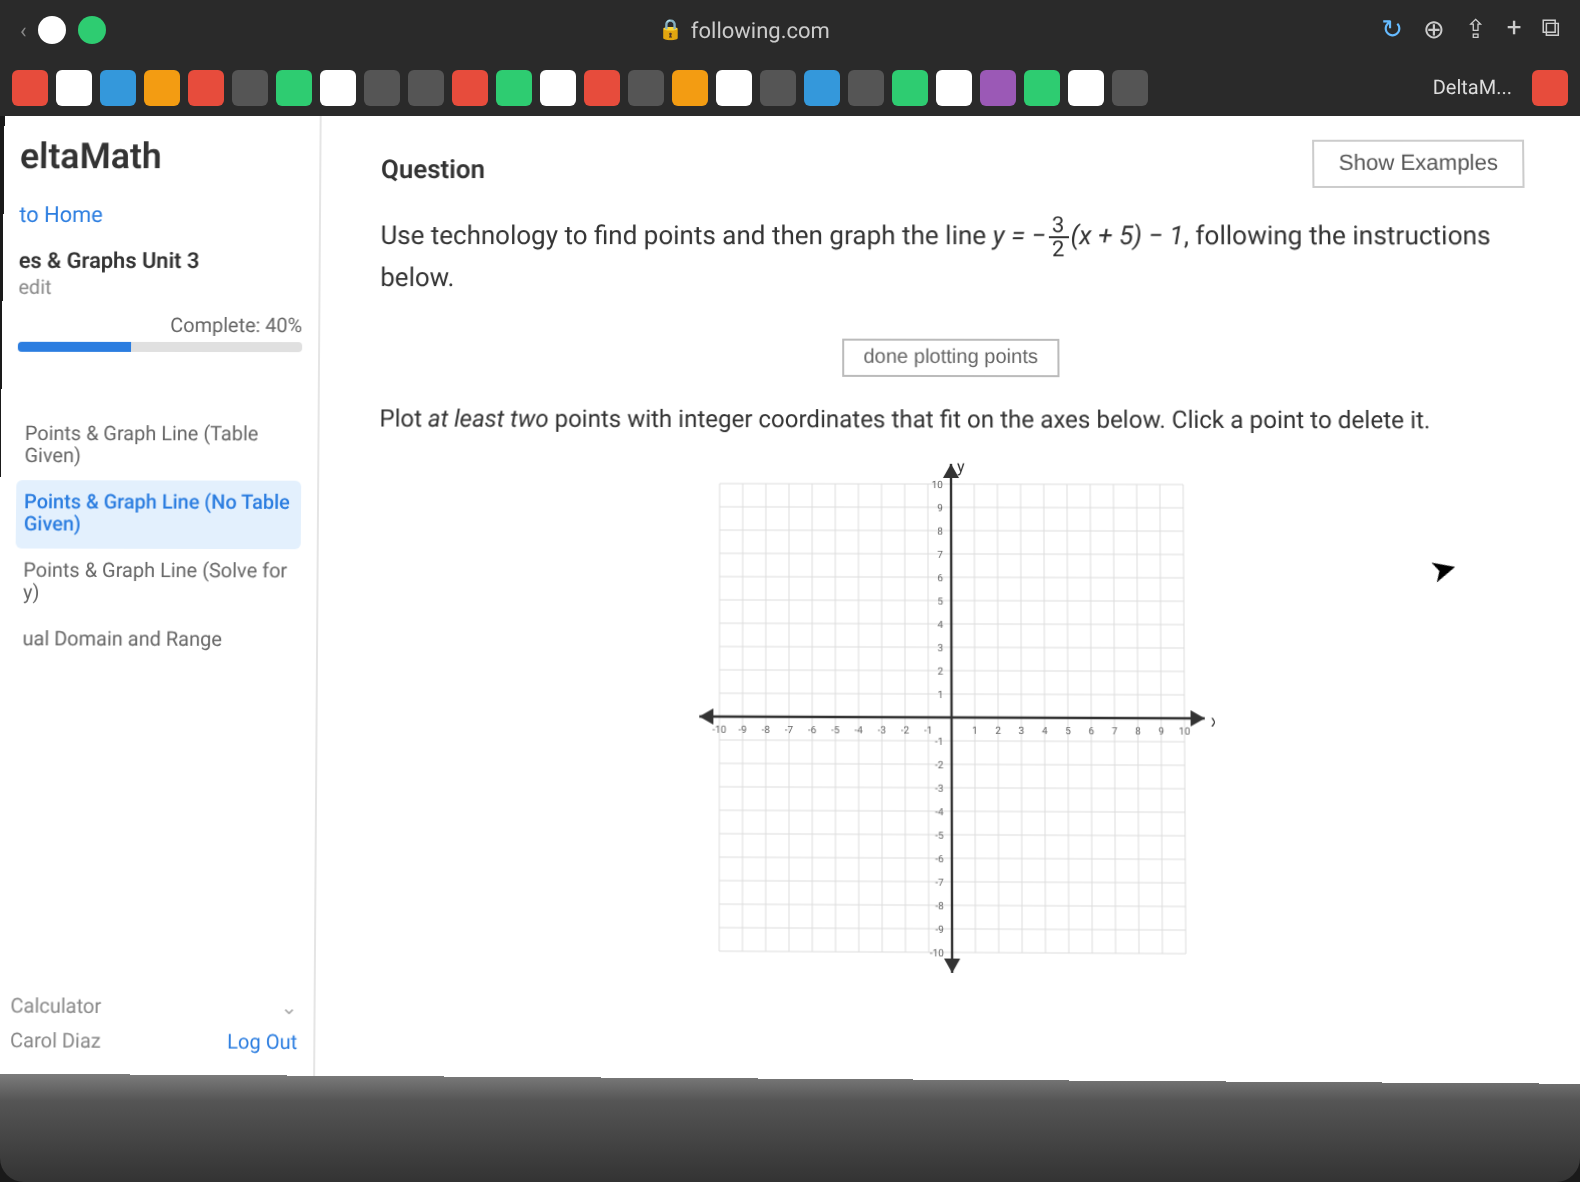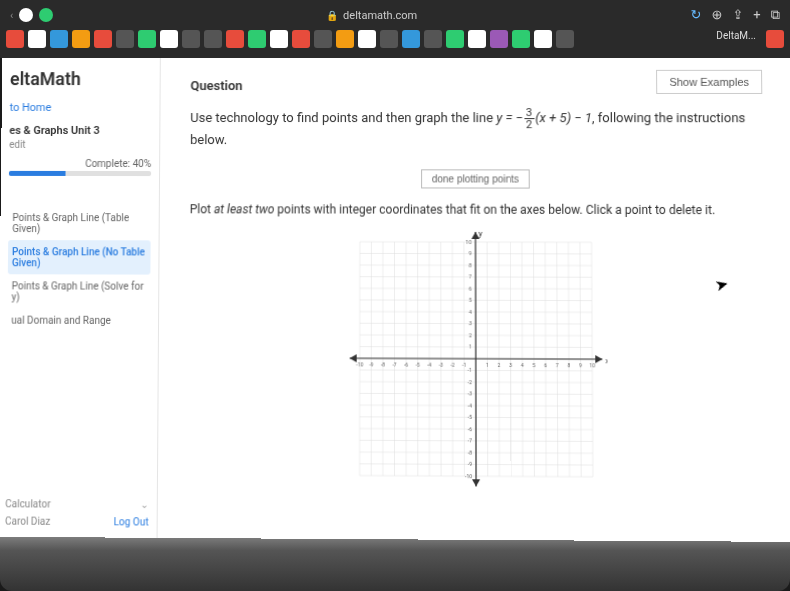--- a/index.html
+++ b/index.html
@@ -44,21 +44,21 @@
   gap: 6px;
   align-items: center;
 }
 .circle-icon {
   width: 14px; height: 14px; border-radius: 50%;
   display: inline-block;
 }
 .bookmark-bar {
   height: 28px;
   display: flex;
-  align-items: flex-start;
+  align-items: center;
   gap: 4px;
   padding: 0 6px;
   overflow: hidden;
 }
 .bookmark-item {
   width: 18px; height: 18px;
   background: #444;
   border-radius: 3px;
   flex-shrink: 0;
 }
@@ -229,21 +229,21 @@
 
 <div class="browser-chrome">
   <div class="top-bar">
     <div class="top-icons-left">
       <span style="color:#888;">‹</span>
       <span class="circle-icon" style="background:#fff;"></span>
       <span class="circle-icon" style="background:#2ecc71;"></span>
     </div>
     <div class="url-area">
       <span class="lock-icon">🔒</span>
-      <span>deltamath.com</span>
+      <span>following.com</span>
     </div>
     <div class="top-icons-right">
       <span style="color:#6bf;">↻</span>
       <span>⊕</span>
       <span>⇪</span>
       <span>+</span>
       <span>⧉</span>
     </div>
   </div>
   <div class="bookmark-bar">

